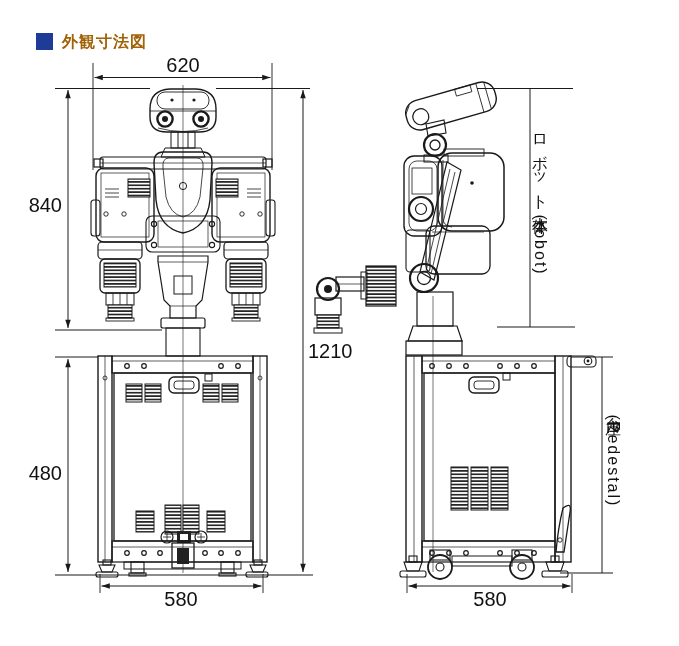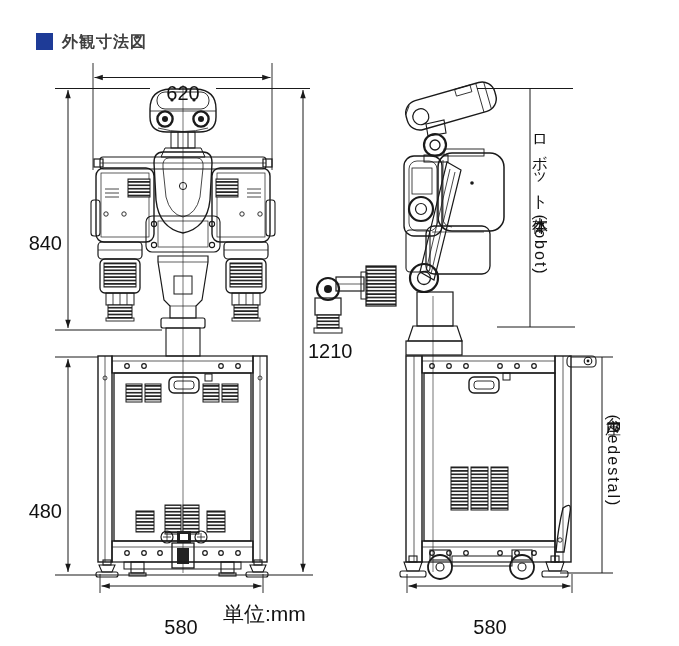--- a/index.html
+++ b/index.html
@@ -3,24 +3,24 @@
 <meta charset="utf-8">
 <style>
   html,body{margin:0;padding:0;background:#ffffff;}
   .canvas{
     position:relative;width:679px;height:646px;background:#ffffff;
     font-family:"Liberation Sans","DejaVu Sans",sans-serif;color:#111;
     overflow:hidden;
   }
   .abs{position:absolute;}
   .title-square{width:17px;height:17px;background:#1e3b97;display:inline-block;}
-  .page-title{font-size:16px;font-weight:bold;color:#404040;letter-spacing:1px;line-height:18px;}
+  .page-title{font-size:16px;font-weight:bold;color:#a16207;letter-spacing:1px;line-height:18px;}
   .dim{font-size:20px;color:#111;line-height:20px;white-space:nowrap;}
-  .dim.center{text-align:center;margin-top:28px;}
-  .dim.right{text-align:right;margin-top:38px;}
+  .dim.center{text-align:center;}
+  .dim.right{text-align:right;}
   .unit{font-size:21px;font-weight:500;color:#111;white-space:nowrap;}
   .vlabel{
     writing-mode:vertical-rl;text-orientation:mixed;
     font-size:16px;color:#111;letter-spacing:2px;line-height:18px;white-space:nowrap;
   }
   svg{position:absolute;left:0;top:0;}
 </style>
 </head>
 <body>
 
@@ -372,18 +372,17 @@
     </g>
   </svg>
 
   <div class="abs dim center" style="left:150px;top:55px;width:66px;">620</div>
   <div class="abs dim right" style="left:26px;top:195px;width:36px;">840</div>
   <div class="abs dim" style="left:308px;top:341px;">1210</div>
   <div class="abs dim right" style="left:26px;top:463px;width:36px;">480</div>
   <div class="abs dim center" style="left:148px;top:589px;width:66px;">580</div>
   <div class="abs dim center" style="left:457px;top:589px;width:66px;">580</div>
 
-  <div class="abs unit" style="left:223px;top:600px;">単位:mm</div>
 
   <div class="abs vlabel" style="left:531px;top:123px;height:185px;">ロボット本体 (robot)</div>
   <div class="abs vlabel" style="left:604px;top:404px;height:130px;">台座 (Pedestal)</div>
 
 </div>
 
 </body></html>

